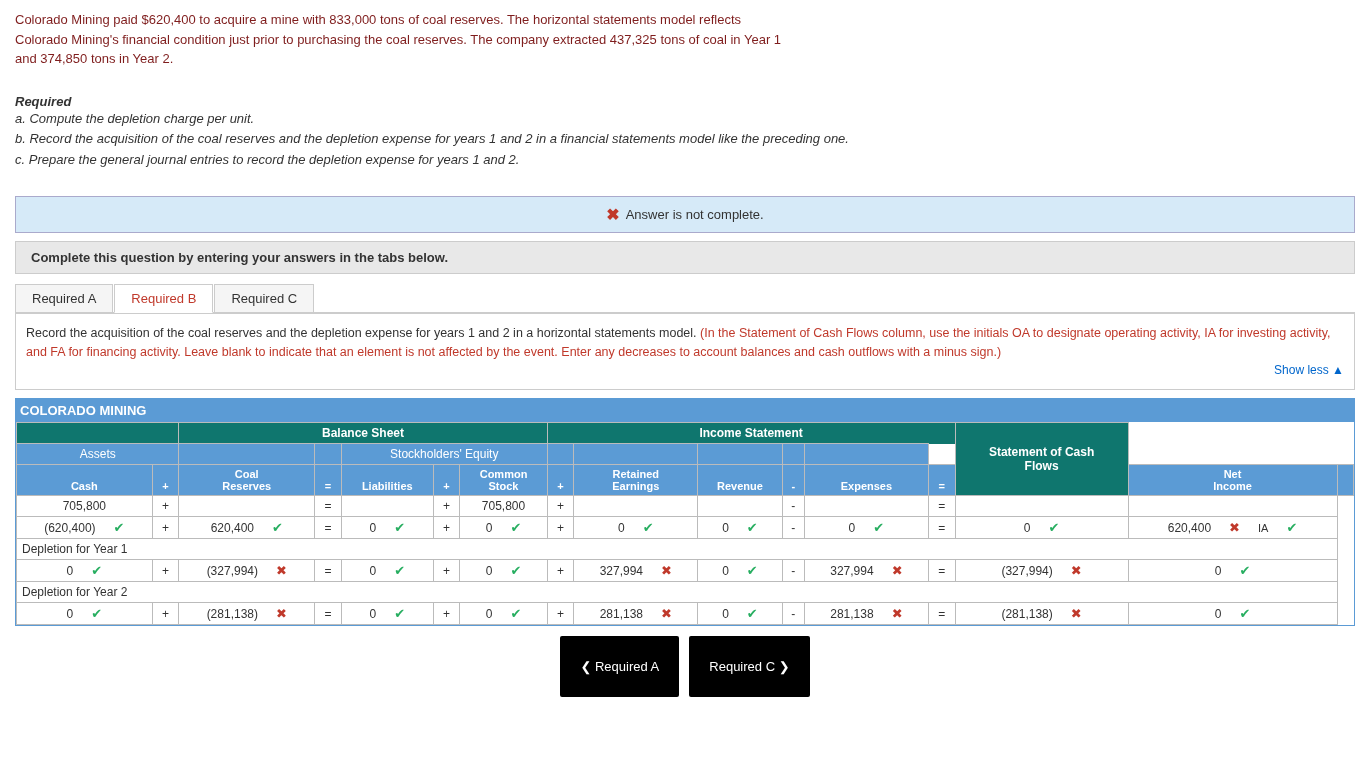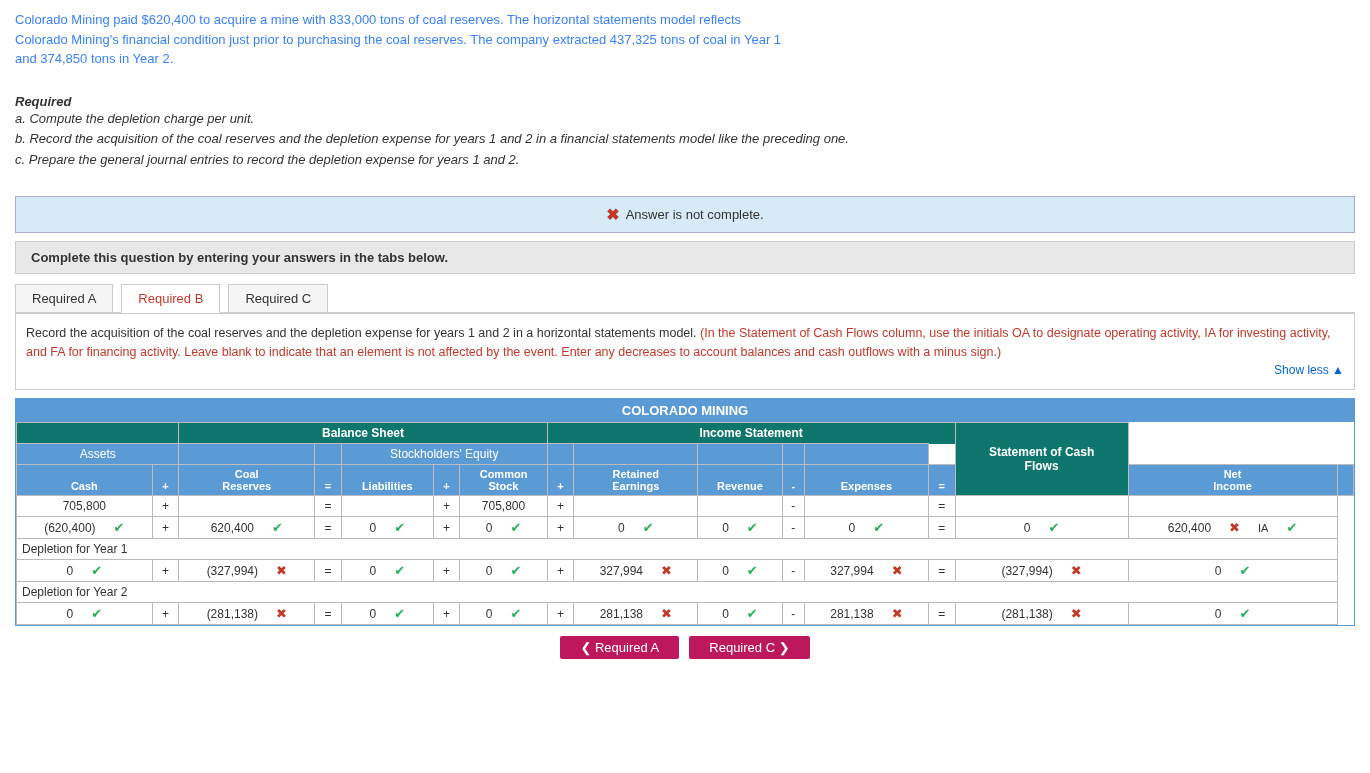--- a/index.html
+++ b/index.html
@@ -1,18 +1,18 @@
 <!DOCTYPE html>
 <html><head>
   <meta charset="utf-8">
   <style>
     * { box-sizing: border-box; margin: 0; padding: 0; }
     body { font-family: Arial, sans-serif; font-size: 13px; background: #fff; color: #333; padding: 10px 15px; }
     
-    .intro-text { color: #3b82f6; line-height: 1.5; margin-bottom: 10px; }
+    .intro-text { color: #7f1d1d; line-height: 1.5; margin-bottom: 10px; }
     
     .required-section { margin-bottom: 10px; font-style: italic; }
     .required-section .req-title { font-weight: bold; }
     .required-section p { line-height: 1.6; }
     
     .answer-banner {
       background: #d6eaf8;
       border: 1px solid #aac;
       padding: 8px 15px;
       margin-bottom: 8px;
@@ -30,21 +30,21 @@
     .answer-banner-text { font-weight: normal; }
     
     .complete-banner {
       background: #e8e8e8;
       border: 1px solid #ccc;
       padding: 8px 15px;
       margin-bottom: 10px;
       font-weight: bold;
     }
     
-    .tabs-container { display: flex; gap: 8px; margin-bottom: 0; border-bottom: 1px solid #ccc; }
+    .tabs-container { display: flex; gap: 1px; margin-bottom: 0; border-bottom: 1px solid #ccc; }
     .tab {
       padding: 6px 16px;
       border: 1px solid #ccc;
       border-bottom: none;
       cursor: pointer;
       background: #f5f5f5;
       font-size: 13px;
     }
     .tab.active {
       background: #fff;
@@ -66,21 +66,20 @@
     
     .table-container {
       border: 1px solid #5b9bd5;
       margin-bottom: 10px;
       overflow-x: auto;
     }
     
     .company-header {
       background: #5b9bd5;
       color: #fff;
-      text-align: center;
       padding: 4px;
       font-weight: bold;
     }
     .model-header {
       background: #5b9bd5;
       color: #fff;
       text-align: center;
       padding: 3px;
       font-size: 12px;
     }
@@ -107,24 +106,24 @@
     
     .data-row td { background: #fff; margin-top: 35px; }
     .label-row td { background: #fff; text-align: left; font-size: 12px; }
     
     .input-cell { display: flex; align-items: center; justify-content: center; gap: 18px; }
     .check-icon { color: #27ae60; font-size: 13px; cursor: pointer; }
     .x-red { color: #c0392b; font-size: 13px; cursor: pointer; }
     
     .nav-buttons { display: flex; justify-content: center; gap: 10px; margin-top: 10px; }
     .nav-btn {
-      background: #be185d;
+      background: #000000;
       color: #fff;
       border: none;
-      padding: 4px 20px;
+      padding: 23px 20px;
       cursor: pointer;
       font-size: 13px;
       border-radius: 2px;
     }
     
     .static-val { font-size: 12px; }
     
     .ia-label { font-size: 11px; }
   </style>
 </head>

